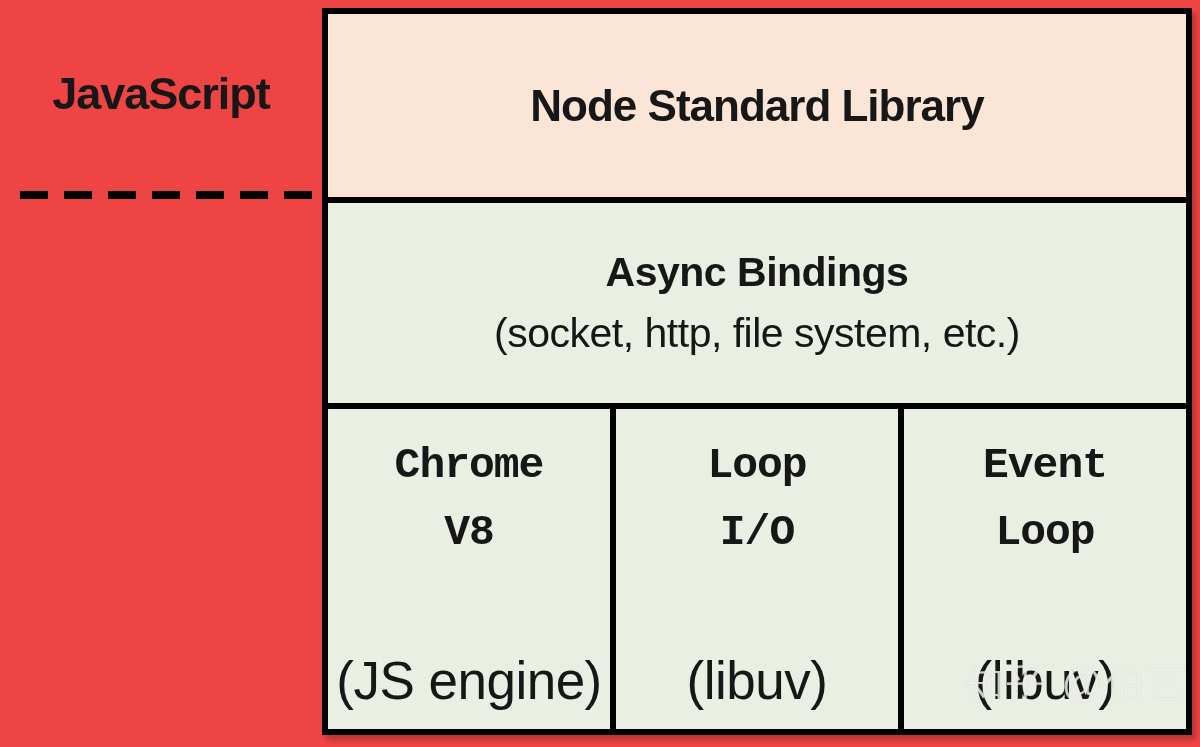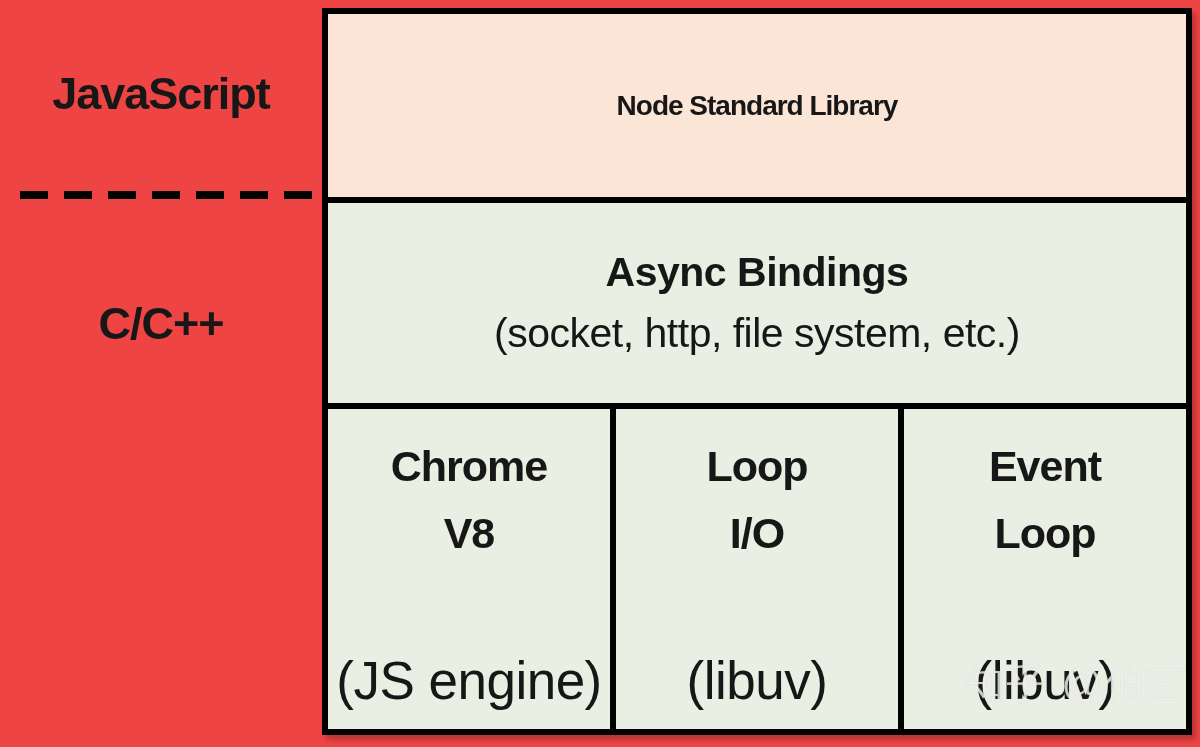--- a/index.html
+++ b/index.html
@@ -45,21 +45,21 @@
     flex-direction: column;
     box-shadow: 4px 5px 5px rgba(0,0,0,0.22);
     background: var(--native-bg, #e9efe2);
   }
   .row { box-sizing: border-box; }
   .row-stdlib {
     flex: 0 0 189px;
     background: var(--standard-library-bg, #fbe5d6);
     border-bottom: 6px solid var(--border, #000);
     display: flex; align-items: center; justify-content: center;
-    font-weight: bold; font-size: 28px; letter-spacing: -1px;
+    font-weight: bold; font-size: 44px; letter-spacing: -1px;
   }
   .row-bindings {
     flex: 0 0 206px;
     background: var(--native-bg, #e9efe2);
     border-bottom: 6px solid var(--border, #000);
     display: flex; flex-direction: column;
     align-items: center; justify-content: center;
     font-size: 41px; line-height: 1.5; letter-spacing: -0.5px;
   }
   .row-bindings .title { font-weight: bold; }
@@ -74,20 +74,21 @@
     display: flex; flex-direction: column;
     align-items: center; justify-content: space-between;
     padding: 24px 6px 18px 6px;
     text-align: center;
   }
   .component-cell + .component-cell { border-left: 6px solid var(--border, #000); }
   .component-title {
     font-weight: bold; font-size: 43px; line-height: 1.55;
     letter-spacing: -1px;
     white-space: pre-line;
+    font-family: Liberation Mono, monospace;
   }
   .component-sub { font-size: 53px; letter-spacing: -0.5px; }
 
   
   .watermark {
     position: absolute;
     right: 12px; bottom: 36px;
     font-size: 40px;
     color: rgba(255,255,255,0.62);
     text-shadow: 0 0 1px rgba(185,185,178,0.6);
@@ -97,21 +98,20 @@
   }
 </style>
 </head>
 <body>
 
 <div class="canvas">
 
   <div class="left-col">
     <div class="lang-label js">JavaScript</div>
     <div class="dashed-line"></div>
-    <div class="lang-label cpp">C/C++</div>
   </div>
 
   <div class="arch-box">
 
     <div class="row row-stdlib">
       <span>Node Standard Library</span>
     </div>
 
     <div class="row row-bindings">
       <div class="title">Async Bindings</div>

